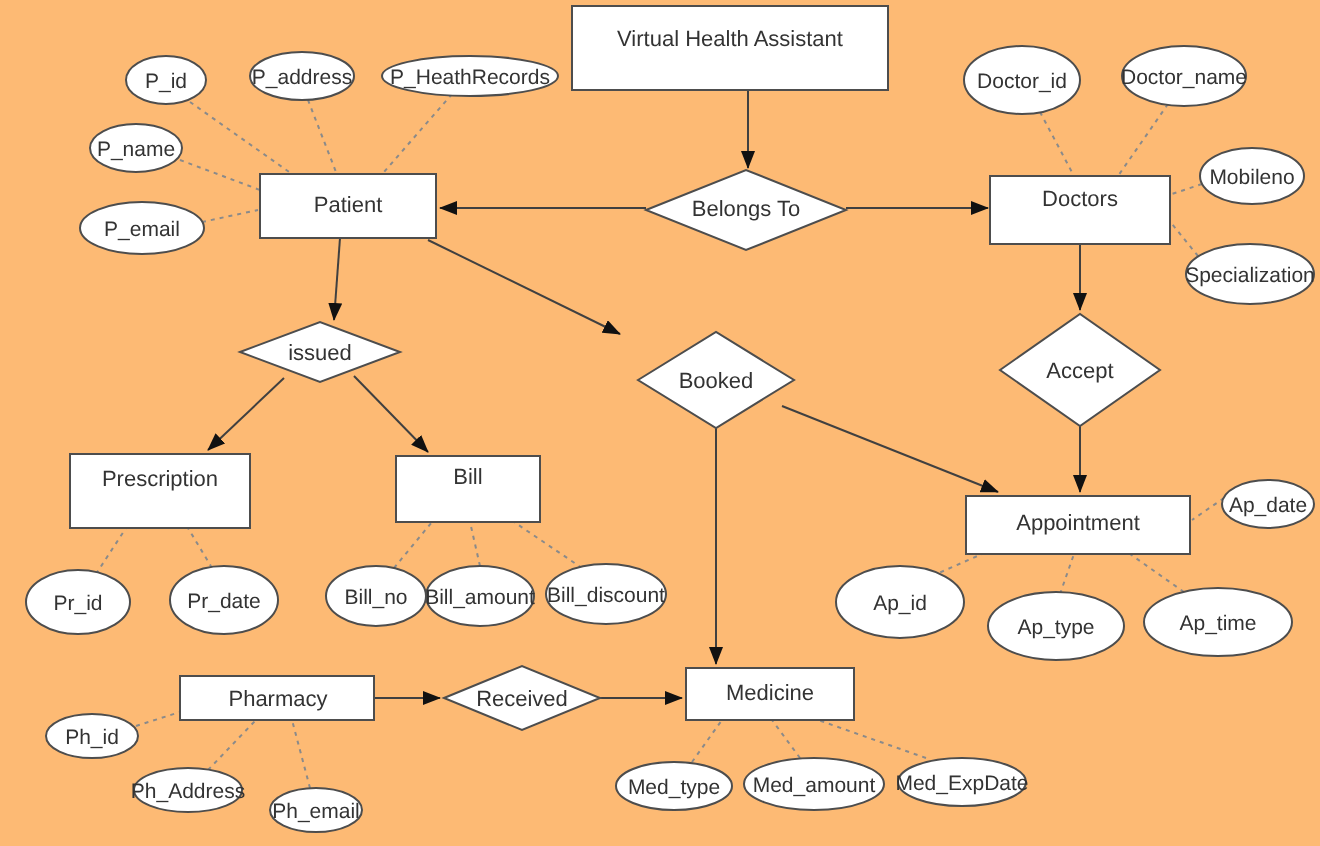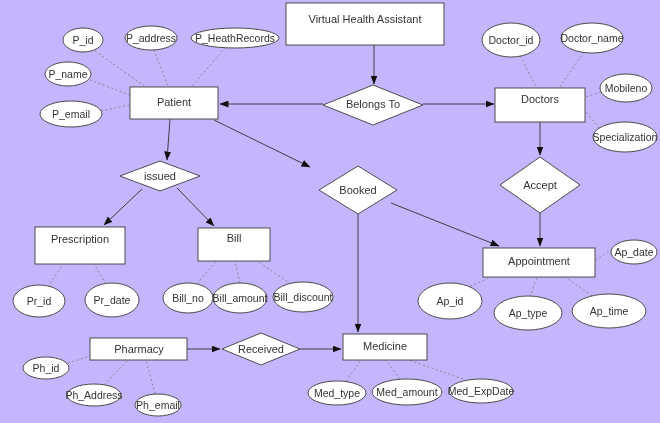--- a/index.html
+++ b/index.html
@@ -1,20 +1,20 @@
 <!DOCTYPE html>
 <html><head>
 <meta charset="utf-8">
 <style>
   html, body { margin: 0; padding: 0; background: #ffffff; }
   .stage {
     position: relative;
     width: 660px;
     height: 423px;
-    background: #c4b5fd;
+    background: #fdba74;
     font-family: "Liberation Sans", sans-serif;
     overflow: hidden;
   }
   svg { display: block; }
   .entity  { fill: #ffffff; stroke: #4d4d4d; stroke-width: 1; }
   .rel     { fill: #ffffff; stroke: #4d4d4d; stroke-width: 1; }
   .attr    { fill: #ffffff; stroke: #4d4d4d; stroke-width: 1; }
   .conn    { stroke: #404040; stroke-width: 1; fill: none; }
   .dash    { stroke: #8a8a8a; stroke-width: 1; fill: none; stroke-dasharray: 2 2.5; }
   .lbl     { fill: #333333; font-size: 11px; text-anchor: middle; }

